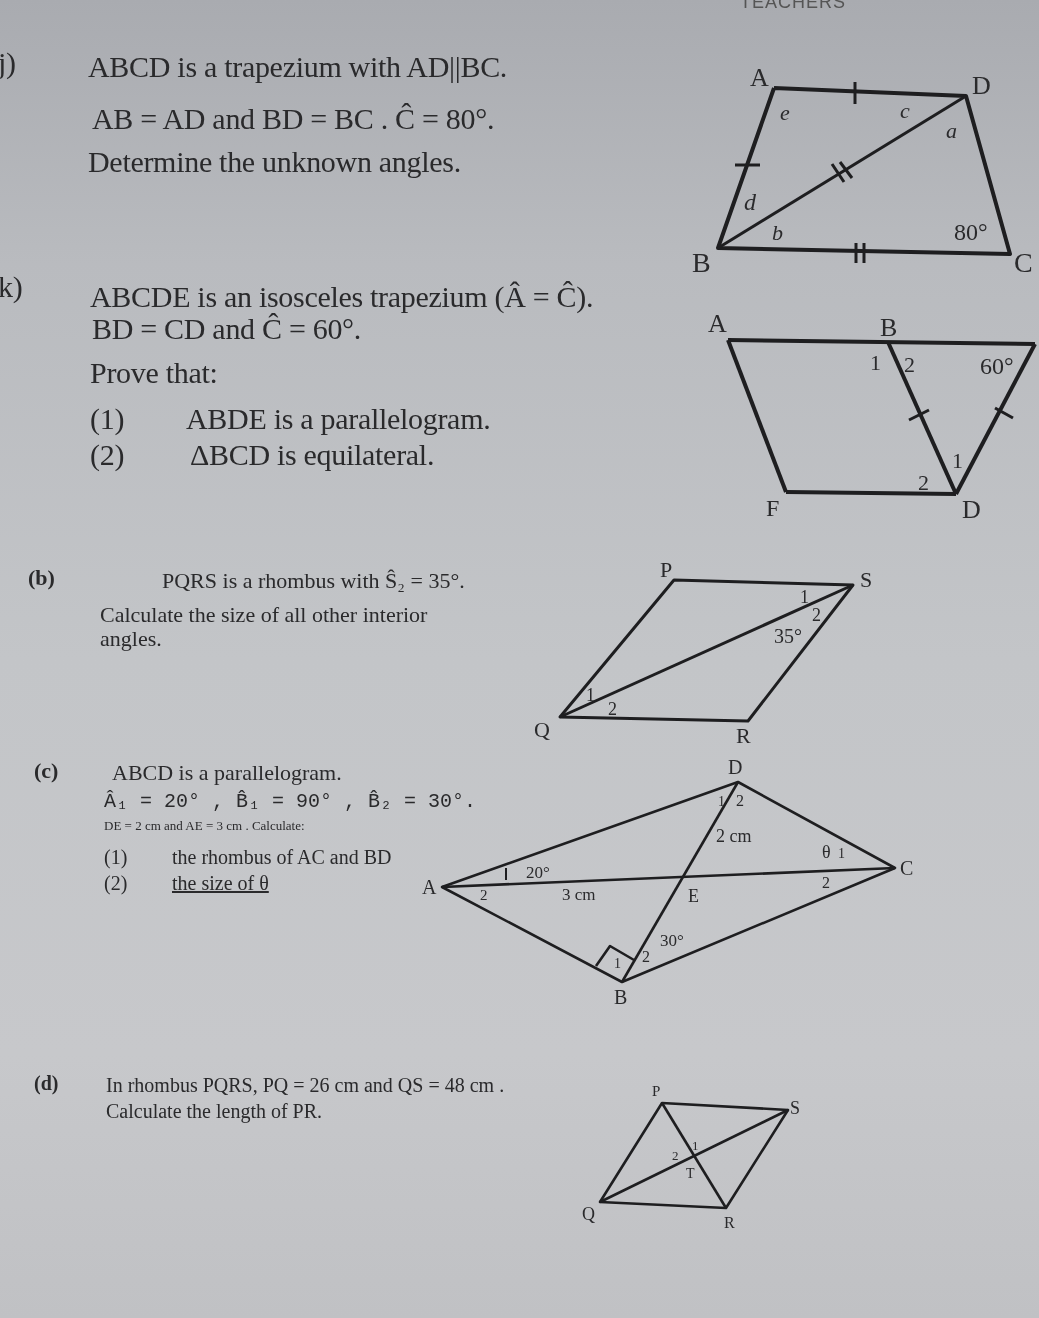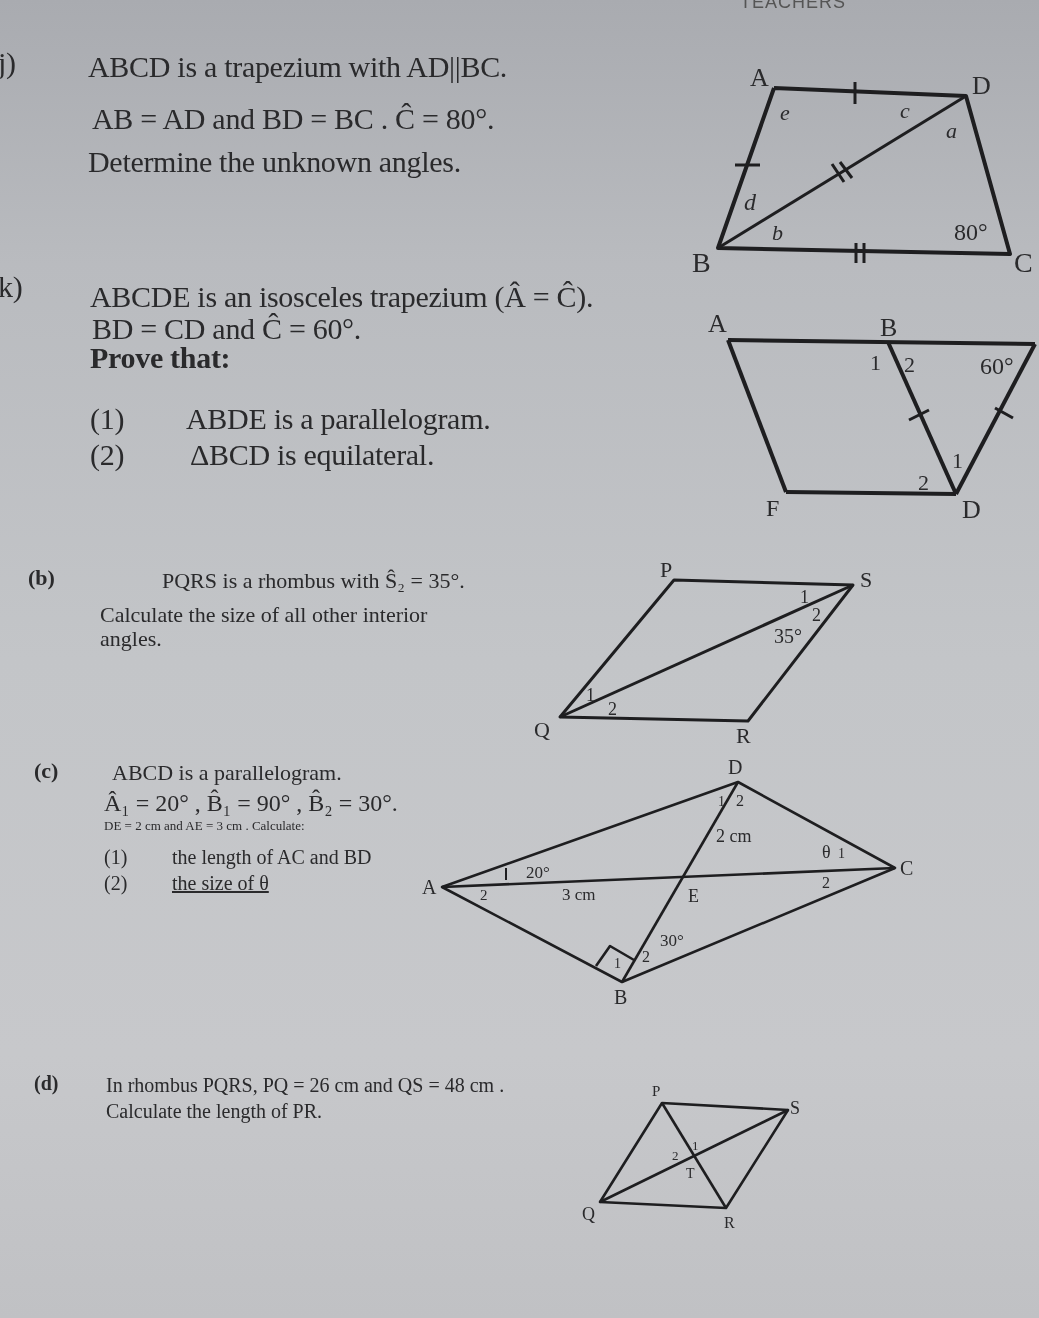--- a/index.html
+++ b/index.html
@@ -53,21 +53,21 @@
   <text x="266" y="88" font-size="22" font-style="italic">a</text>
   <text x="64" y="160" font-size="24" font-style="italic">d</text>
   <text x="92" y="190" font-size="22" font-style="italic">b</text>
   <text x="274" y="190" font-size="24">80°</text>
 </svg>
 
 <div class="q serif">
   <span class="tag big" style="left:-2px;top:270px;">k)</span>
   <div class="line big" style="left:90px;top:280px;">ABCDE is an isosceles trapezium (Â = Ĉ).</div>
   <div class="line big" style="left:92px;top:312px;text-align:right;">BD = CD  and  Ĉ = 60°.</div>
-  <div class="line big" style="left:90px;top:341px;font-weight:bold;">Prove that:</div>
+  <div class="line big" style="left:90px;top:356px;">Prove that:</div>
   <div class="line big" style="left:90px;top:402px;">
     <span>(1)</span>
     <span style="position:absolute;left:96px;">ABDE is a parallelogram.</span>
   </div>
   <div class="line big" style="left:90px;top:438px;">
     <span>(2)</span>
     <span style="position:absolute;left:100px;">ΔBCD is equilateral.</span>
   </div>
 </div>
 
@@ -113,25 +113,25 @@
   <text x="280" y="48" font-size="18">1</text>
   <text x="292" y="66" font-size="18">2</text>
   <text x="254" y="88" font-size="20">35°</text>
   <text x="66" y="146" font-size="18">1</text>
   <text x="88" y="160" font-size="18">2</text>
 </svg>
 
 <div class="q serif">
   <span class="tag med" style="left:34px;top:758px;font-weight:bold;">(c)</span>
   <div class="line med" style="left:104px;top:760px;margin-left:8px;">ABCD is a parallelogram.</div>
-  <div class="line med" style="left:104px;top:790px;font-size:24px;">Â₁ = 20° , B̂₁ = 90° , B̂₂ = 30°.</div>
+  <div class="line med" style="left:104px;top:790px;font-size:20px;font-family:Liberation Mono, monospace;">Â₁ = 20° , B̂₁ = 90° , B̂₂ = 30°.</div>
   <div class="line med" style="left:104px;top:818px;font-size:13px;">DE = 2 cm and  AE = 3 cm . Calculate:</div>
   <div class="line med" style="left:104px;top:846px;font-size:20px;">
     <span>(1)</span>
-    <span style="position:absolute;left:68px;">the length of AC and BD</span>
+    <span style="position:absolute;left:68px;">the rhombus of AC and BD</span>
   </div>
   <div class="line med" style="left:104px;top:872px;font-size:20px;">
     <span>(2)</span>
     <span style="position:absolute;left:68px;text-decoration:underline;">the size of θ</span>
   </div>
 </div>
 
 <svg style="left:410px;top:750px;" width="520" height="270" viewBox="0 0 520 270">
   <g stroke="#1e1e20" stroke-width="2.6" fill="none" stroke-linejoin="round">
     <polygon points="32,137 328,32 485,118 212,232"></polygon>

